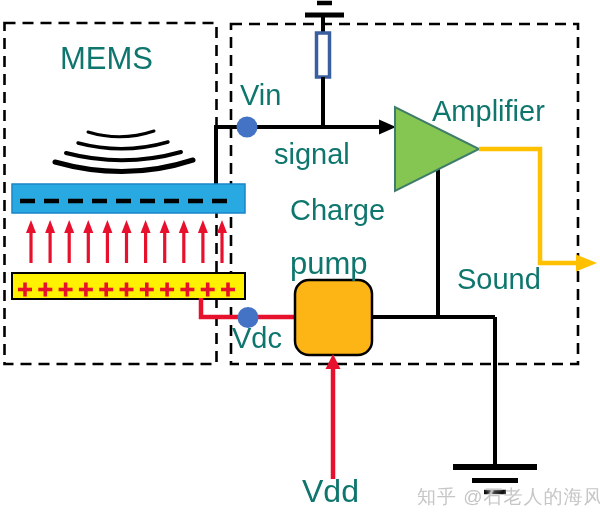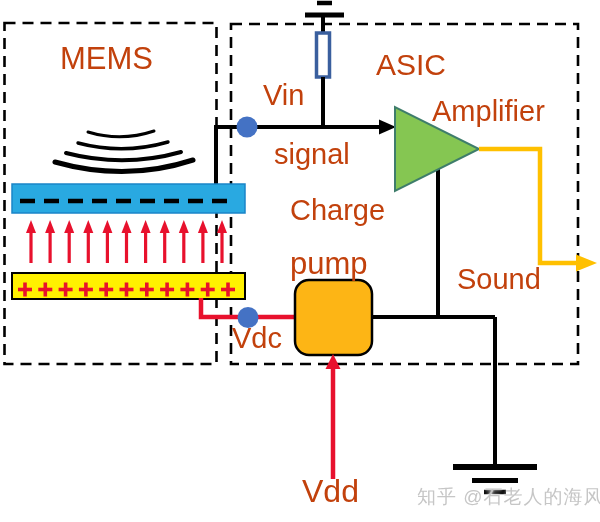--- a/index.html
+++ b/index.html
@@ -1,24 +1,24 @@
 <!DOCTYPE html>
 <html><head>
 <meta charset="utf-8">
 <style>
   html,body{margin:0;padding:0;}
   body{width:600px;height:522px;background:#ffffff;position:relative;overflow:hidden;
        font-family:"Liberation Sans",sans-serif;}
   .stage{position:absolute;left:0;top:0;width:600px;height:522px;}
   svg{position:absolute;left:0;top:0;}
-  .label{position:absolute;color:#c2410c;line-height:1;white-space:nowrap;
+  .label{position:absolute;color:#0f766e;line-height:1;white-space:nowrap;
          font-family:"Liberation Sans",sans-serif;}
   .lbl-mems   {left:60px; top:43px; font-size:31px;}
   .lbl-sound  {left:73px; top:85px; font-size:31px;}
-  .lbl-vin    {left:240px;top:81px; font-size:29px;margin-left:23px;}
+  .lbl-vin    {left:240px;top:81px; font-size:29px;}
   .lbl-signal {left:274px;top:130px;font-size:29px;margin-top:10px;}
   .lbl-asic   {left:376px;top:50px; font-size:30px;}
   .lbl-amp    {left:432px;top:97px; font-size:29px;}
   .lbl-charge {left:290px;top:196px;font-size:29px;}
   .lbl-pump   {left:290px;top:248px;font-size:31px;}
   .lbl-vdc    {left:232px;top:324px;font-size:29px;}
   .lbl-output {left:457px;top:265px;font-size:29px;}
   .lbl-vdd    {left:302px;top:475px;font-size:32px;font-weight:400;}
   .lbl-watermark{left:417px;top:487px;font-size:19px;color:#c6c6c6;letter-spacing:1px;
          text-shadow:0 0 2px #ffffff,0 0 4px #ffffff;}
@@ -128,21 +128,20 @@
       <line x1="484" y1="492" x2="506" y2="492" stroke-width="4.5"></line>
     </g>
 
     <line x1="333" y1="479" x2="333" y2="367" stroke-width="4.5" data-name="vdd-wire" stroke="#E8112D"></line>
     <polygon points="325.5,369 340.5,369 333,354" data-name="vdd-arrowhead-icon" fill="#E8112D"></polygon>
   </svg>
 
   <div class="label lbl-mems" data-name="mems-title">MEMS</div>
   <div class="label lbl-vin" data-name="vin-label">Vin</div>
   <div class="label lbl-signal" data-name="signal-label">signal</div>
-  <div class="label lbl-asic" data-name="asic-title">ASIC</div>
   <div class="label lbl-amp" data-name="amplifier-label">Amplifier</div>
   <div class="label lbl-charge" data-name="charge-pump-label-line1">Charge</div>
   <div class="label lbl-pump" data-name="charge-pump-label-line2">pump</div>
   <div class="label lbl-vdc" data-name="vdc-label">Vdc</div>
   <div class="label lbl-output" data-name="output-label">Sound</div>
   <div class="label lbl-vdd" data-name="vdd-label">Vdd</div>
   <div class="label lbl-watermark" data-name="watermark-text">知乎 @石老人的海风</div>
 </div>
 
 </body></html>

